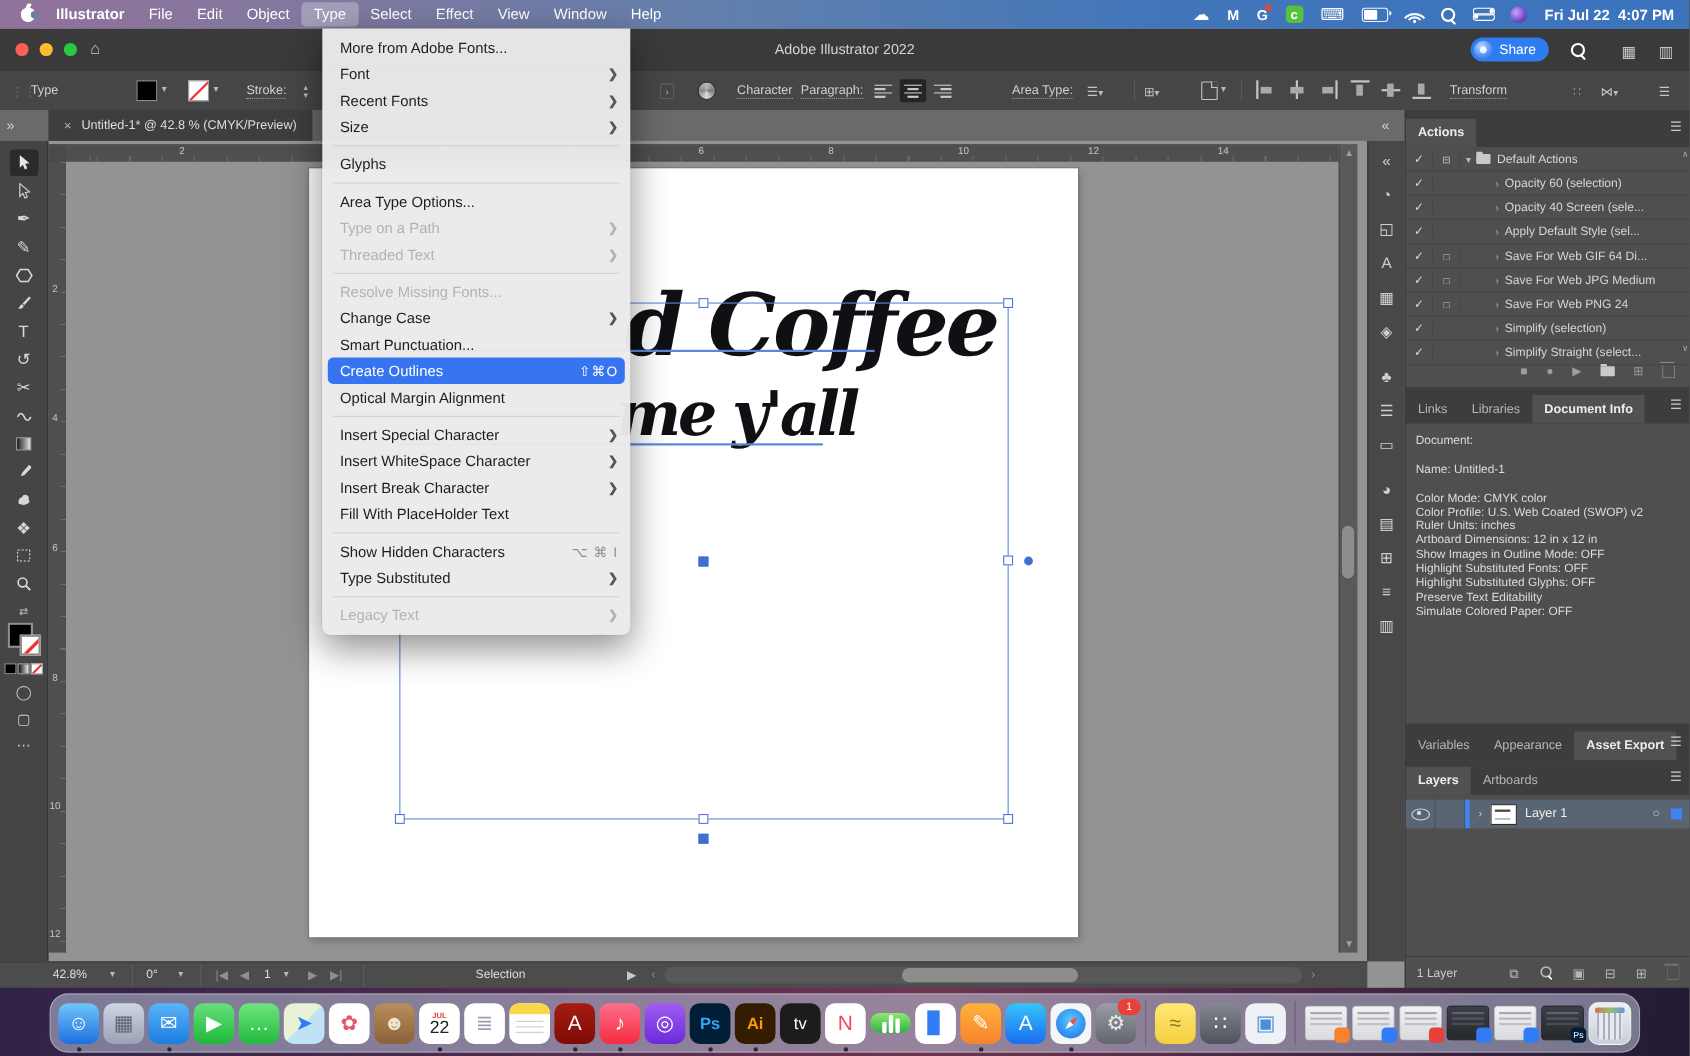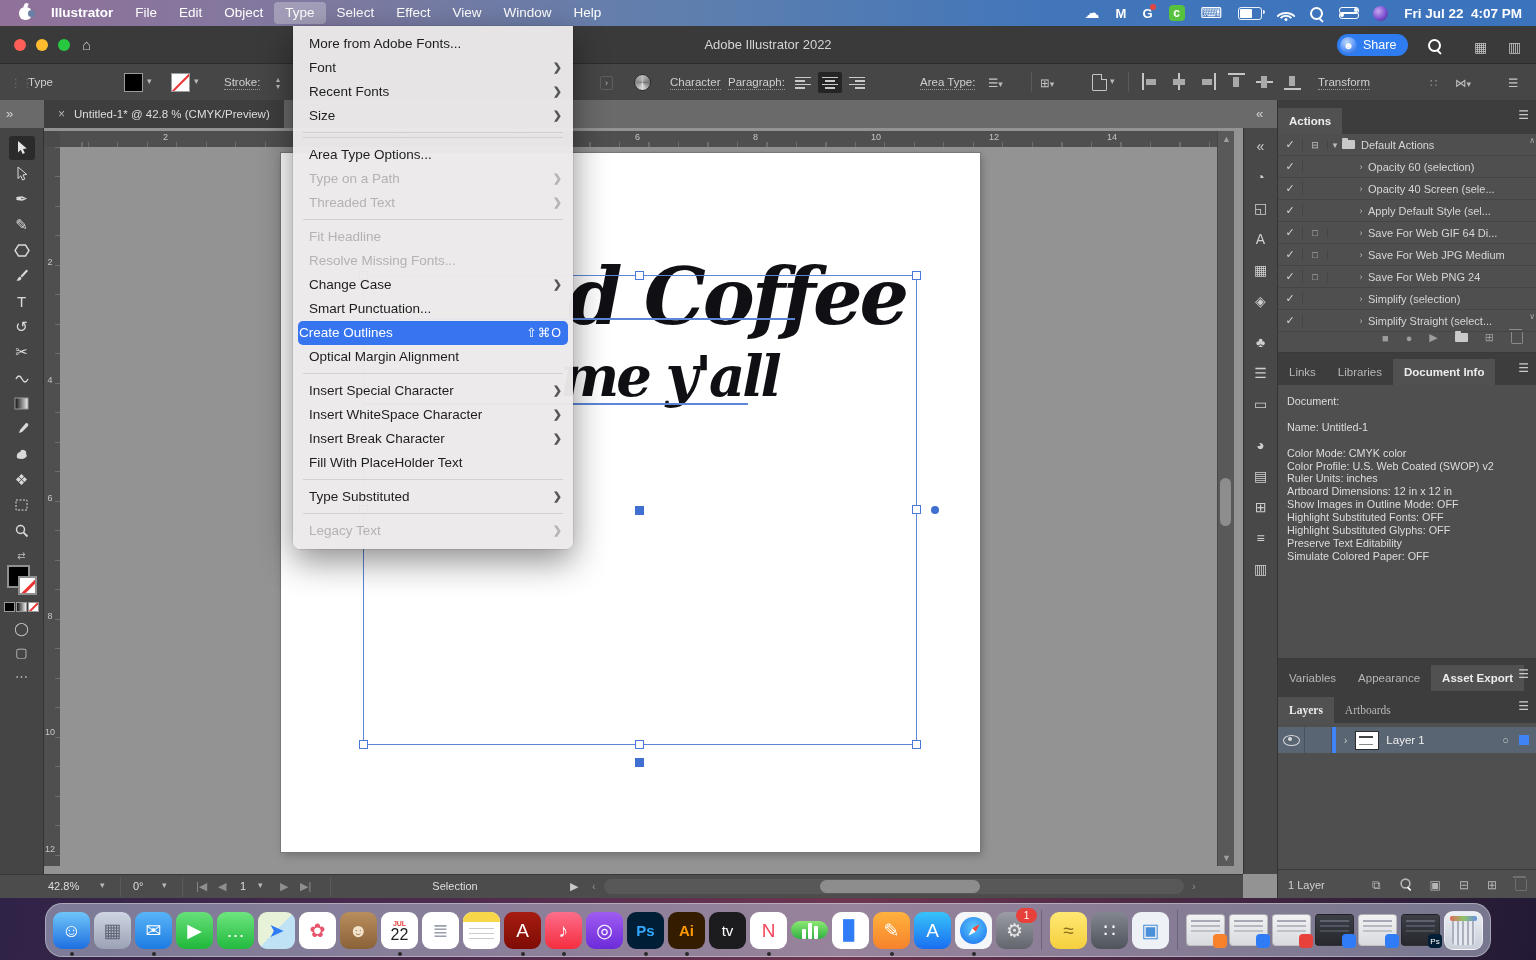--- a/index.html
+++ b/index.html
@@ -149,21 +149,21 @@
   .folder::before{content:"";position:absolute;left:0;top:-2px;width:6px;height:2px;background:#c9c9c9;border-radius:1px 1px 0 0;}
   .alab{white-space:nowrap;overflow:hidden;}
   .alist-scroll{position:absolute;right:2px;color:#a8a8a8;font-size:8px;}
   #actionsbar{height:29px;display:flex;align-items:center;justify-content:flex-end;gap:17px;padding-right:14px;border-bottom:1px solid #3a3a3a;flex:none;background:#4f4f4f;}
   .abic{color:#9d9d9d;font-size:11px;}
   .trashic{width:10px;height:11px;border:1.5px solid #8a8a8a;border-top:0;border-radius:0 0 2px 2px;position:relative;}
   .trashic::before{content:"";position:absolute;left:-3px;top:-3px;width:13px;height:1.5px;background:#8a8a8a;}
   #infotabs{height:32px;}
   #infobody{height:274px;flex:none;padding:10px 0 0 9px;box-sizing:border-box;font-size:10.8px;line-height:12.9px;color:#dcdcdc;background:#4f4f4f;border-bottom:1px solid #3a3a3a;}
   #lowertabs{height:32px;}
-  #layertabs{height:32px;font-family:Liberation Serif, serif;}
+  #layertabs{height:32px;}
   #layersbody{height:146px;flex:none;background:#4f4f4f;position:relative;}
   #layerrow{position:absolute;left:0;top:4px;width:100%;height:26px;background:#5a6573;display:flex;align-items:center;}
   .eye{width:15px;height:9px;border:1.5px solid #d9d9d9;border-radius:50%;position:relative;}
   .eye::after{content:"";position:absolute;left:4px;top:1.5px;width:4px;height:4px;border-radius:50%;background:#d9d9d9;}
   .lcell{width:26px;display:flex;justify-content:center;border-right:1px solid #49525e;align-self:stretch;align-items:center;flex:none;}
   .lbar{width:4px;align-self:stretch;background:#3f83f7;flex:none;}
   .lthumb{width:22px;height:17px;background:#fff;border:1px solid #2d2d2d;margin:0 7px 0 8px;position:relative;flex:none;}
   .lthumb::after{content:"";position:absolute;left:3px;top:4px;width:14px;height:6px;border-top:2px solid #444;border-bottom:1px solid #888;}
   #layersbar{height:30px;border-top:1px solid #3a3a3a;display:flex;align-items:center;font-size:11px;color:#cfcfcf;padding:0 10px;gap:18px;background:#4f4f4f;flex:none;}
   #layersbar .grow{flex:1;}
@@ -172,21 +172,21 @@
   
   #typemenu{position:absolute;left:293px;top:26px;width:280px;background:rgba(235,233,234,.97);
     border-radius:0 0 7px 7px;box-shadow:0 12px 34px rgba(0,0,0,.45),0 0 0 .5px rgba(0,0,0,.15);
     padding:5px 0 6px;z-index:60;font-size:13.5px;color:#1d1d1f;}
   .mi{height:24px;display:flex;align-items:center;padding:0 11px 0 16px;position:relative;}
   .mi .lab{flex:1;white-space:nowrap;}
   .mi .sc{color:#8e8e8e;letter-spacing:1px;font-size:12.5px;}
   .mi .sub{color:#555;font-size:11px;font-weight:bold;}
   .mi.disabled{color:#b4b2b2;}
   .mi.disabled .sub{color:#b4b2b2;}
-  .mi.hl{margin:0 5px;padding:0 6px 0 1px;border-radius:5px;background:#3674f0;color:#fff;height:24px;}
+  .mi.hl{margin:0 5px;padding:0 6px 0 11px;border-radius:5px;background:#3674f0;color:#fff;height:24px;}
   .mi.hl .sc{color:#fff;}
   .msep{height:1px;background:#d4d0d1;margin:4.5px 10px;}
 
   
   #wallpaper{position:absolute;left:0;top:898px;width:1536px;height:62px;
     background:linear-gradient(100deg,#2f2347 0%,#4e2b4e 30%,#6e3550 55%,#4a2844 75%,#221a35 100%);}
   #dock{position:absolute;left:50%;transform:translateX(-50%);bottom:3px;height:52px;border-radius:17px;
     background:rgba(186,195,216,.55);border:1px solid rgba(255,255,255,.35);display:flex;align-items:center;padding:0 7px;gap:4px;z-index:10;}
   .dicon{width:37px;height:37px;border-radius:9px;position:relative;display:flex;align-items:center;justify-content:center;flex:none;}
   .dicon .g{font-size:19px;line-height:1;}
@@ -670,36 +670,36 @@
       </div>
       <div class="mi">
         <span class="lab">Recent Fonts</span>
         <span class="sub">❯</span>
       </div>
       <div class="mi">
         <span class="lab">Size</span>
         <span class="sub">❯</span>
       </div>
       <div class="msep"></div>
+      <div class="mi">
+        <span class="lab">Glyphs</span>
+      </div>
       <div class="msep"></div>
       <div class="mi">
         <span class="lab">Area Type Options...</span>
       </div>
       <div class="mi disabled">
         <span class="lab">Type on a Path</span>
         <span class="sub">❯</span>
       </div>
       <div class="mi disabled">
         <span class="lab">Threaded Text</span>
         <span class="sub">❯</span>
       </div>
       <div class="msep"></div>
-      <div class="mi disabled">
-        <span class="lab">Fit Headline</span>
-      </div>
       <div class="mi disabled">
         <span class="lab">Resolve Missing Fonts...</span>
       </div>
       <div class="mi">
         <span class="lab">Change Case</span>
         <span class="sub">❯</span>
       </div>
       <div class="mi">
         <span class="lab">Smart Punctuation...</span>
       </div>
@@ -720,20 +720,24 @@
         <span class="sub">❯</span>
       </div>
       <div class="mi">
         <span class="lab">Insert Break Character</span>
         <span class="sub">❯</span>
       </div>
       <div class="mi">
         <span class="lab">Fill With PlaceHolder Text</span>
       </div>
       <div class="msep"></div>
+      <div class="mi">
+        <span class="lab">Show Hidden Characters</span>
+        <span class="sc">⌥ ⌘ I</span>
+      </div>
       <div class="mi">
         <span class="lab">Type Substituted</span>
         <span class="sub">❯</span>
       </div>
       <div class="msep"></div>
       <div class="mi disabled">
         <span class="lab">Legacy Text</span>
         <span class="sub">❯</span>
       </div>
     </div>

